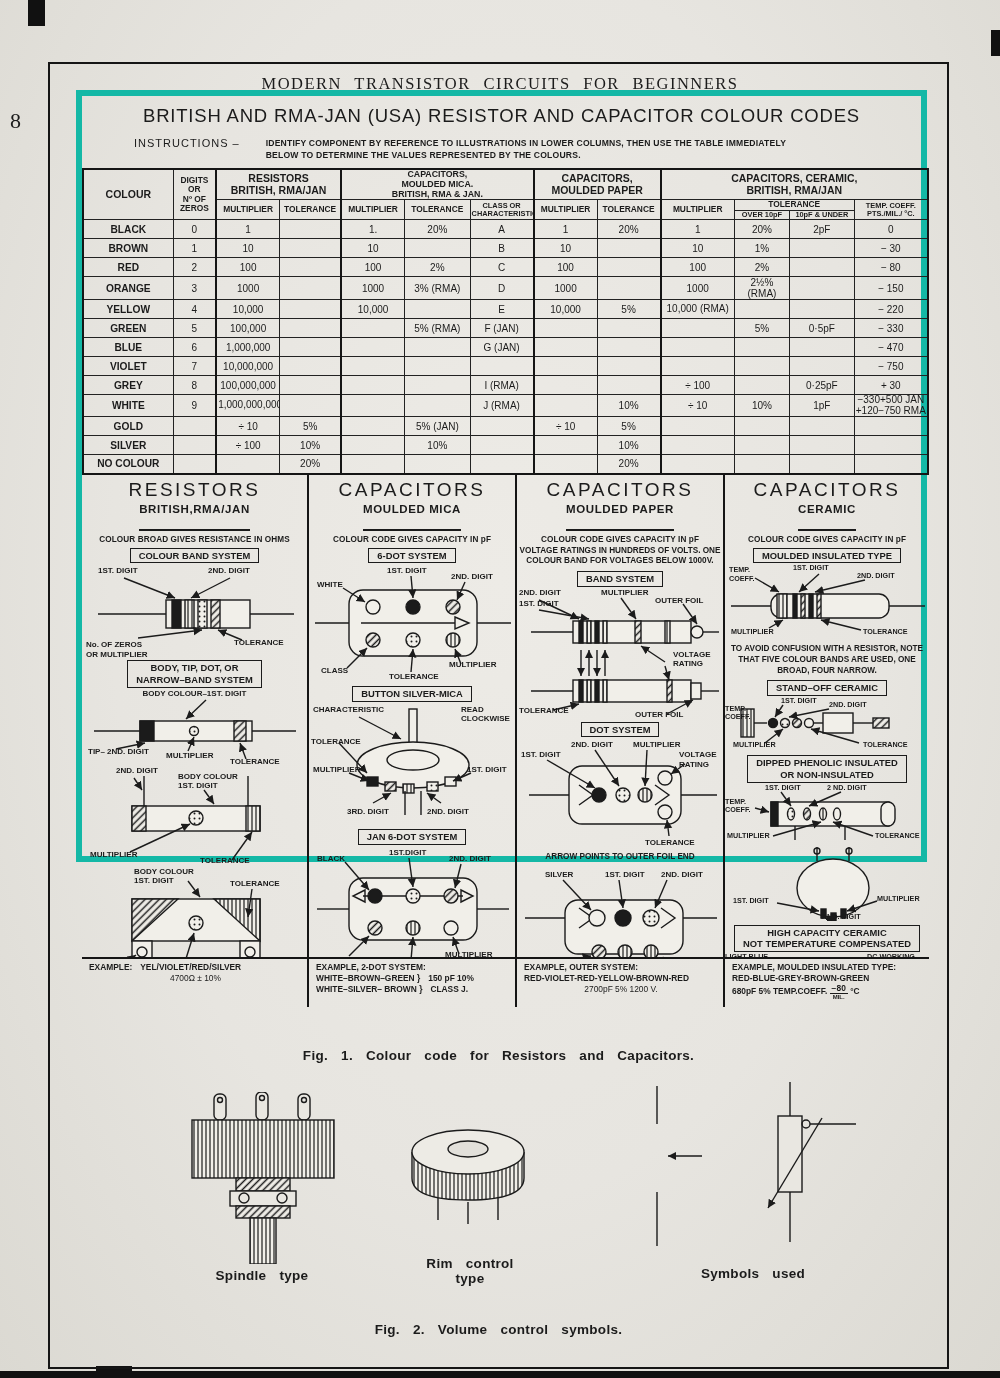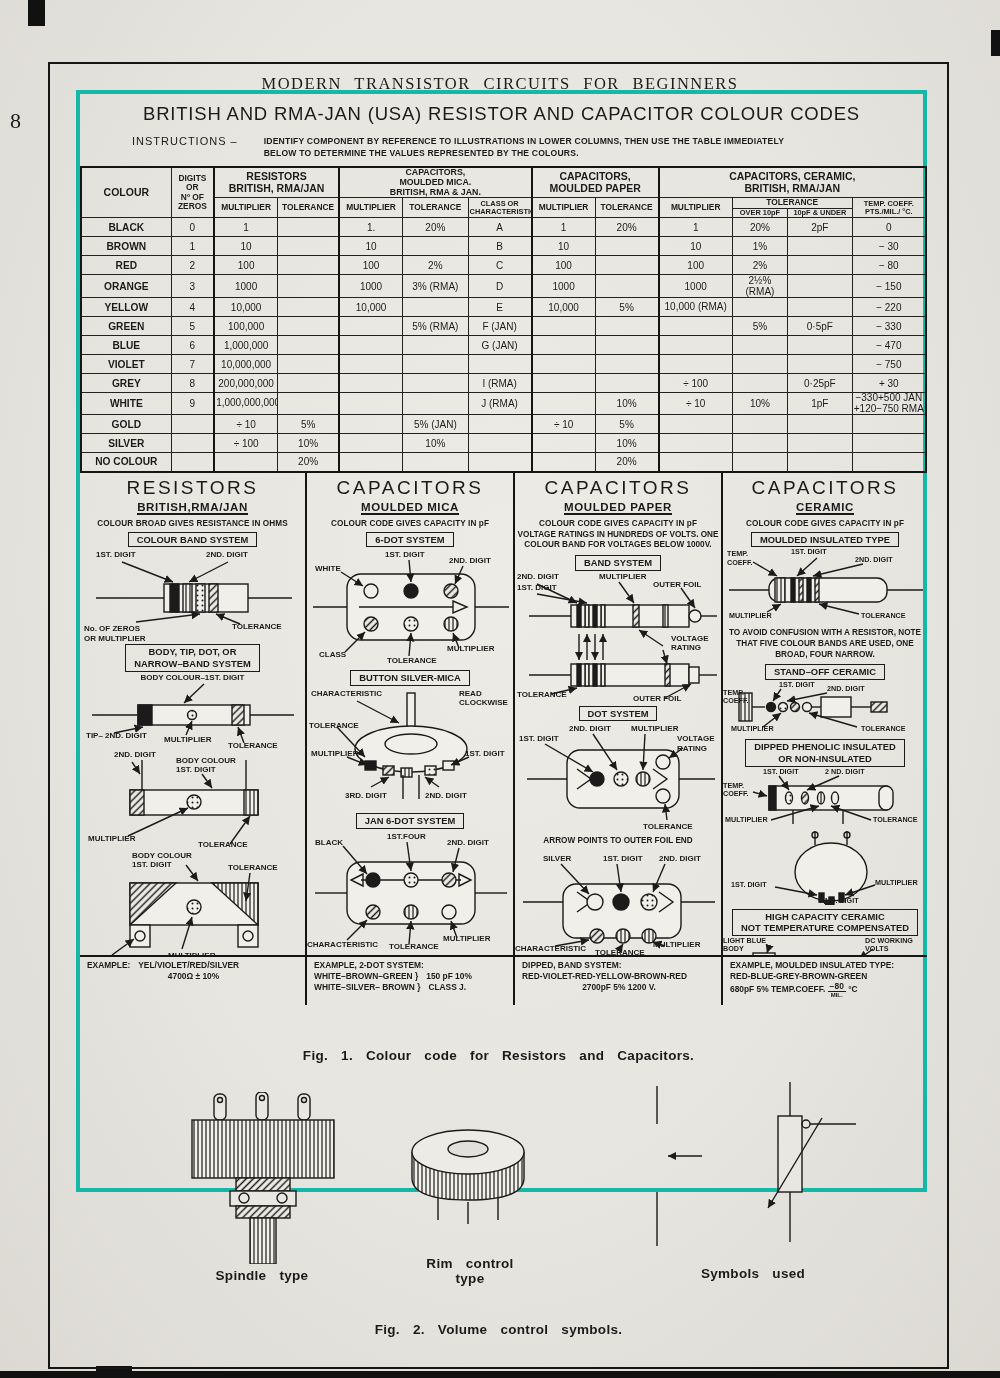--- a/index.html
+++ b/index.html
@@ -4,53 +4,53 @@
 <style>
   html,body{margin:0;padding:0}
   body{width:1000px;height:1378px;position:relative;overflow:hidden;
     font-family:"Liberation Sans",sans-serif;color:#1b1b1b;
     background:radial-gradient(ellipse at 50% 42%,#edebe6 0%,#e7e5e0 55%,#dbd9d2 100%);}
   .art{position:absolute;background:#111}
   .pagenum{position:absolute;left:10px;top:108px;font-family:"Liberation Serif",serif;font-size:22px}
   .runtitle{position:absolute;left:0;top:74px;width:100%;text-align:center;
     font-family:"Liberation Serif",serif;font-size:16.5px;letter-spacing:1.5px;word-spacing:7px}
   .outer{position:absolute;left:48px;top:62px;width:897px;height:1303px;border:2.5px solid #151515}
-  .chart{position:absolute;left:26px;top:26px;width:851px;height:1102px;border:4px solid #14b8a6;box-sizing:border-box}
+  .chart{position:absolute;left:26px;top:26px;width:851px;height:772px;border:6px solid #14b8a6;box-sizing:border-box}
   .ctitle{text-align:center;padding-top:9px;font-size:18.5px;letter-spacing:.8px}
   .instr{display:flex;margin:10px 0 6px 52px;align-items:flex-start}
   .instr .ilab{font-size:11px;letter-spacing:1px;margin-right:26px;white-space:nowrap}
   .instr .itxt{font-size:8.6px;font-weight:bold;width:525px;line-height:1.45;letter-spacing:.2px}
   table.cc{border-collapse:collapse;width:847px;table-layout:fixed;margin:0 auto;border:2.5px solid #151515}
   .cc th,.cc td{border:1.2px solid #222;white-space:pre-line;text-align:center;padding:0 1px;overflow:hidden}
   .cc thead th{font-weight:bold;line-height:1.12}
   .hg{font-size:10.5px}.hm{font-size:8.8px}.hs{font-size:8.4px}.ht{font-size:7.4px}
   .cc tbody tr{height:19px}
   .cc tbody td{font-size:10px}
   .cname{font-weight:bold;text-align:left;padding-left:5px;font-size:10.2px}
   .sm{font-size:7.4px;line-height:1.05}
   .gb{border-left:2.4px solid #151515 !important}
   .secs{display:flex;width:847px;margin:0 auto;height:532px}
   .sec{box-sizing:border-box;height:532px;display:flex;flex-direction:column;position:relative}
   .sec+.sec{border-left:2px solid #151515}
   .sec-body{flex:1;text-align:center;position:relative;overflow:hidden;padding-top:5px}
   .sec-ex{height:45px;border-top:2px solid #151515;padding:3px 5px 0 7px;font-size:8.4px;font-weight:bold;text-align:left;line-height:1.35}
   .sec-t1{font-size:19px;letter-spacing:2.5px;line-height:1}
-  .sec-t2{font-size:11.5px;font-weight:bold;letter-spacing:.6px;display:inline-block;border-bottom:2px solid #1b1b1b;padding-bottom:0}
+  .sec-t2{font-size:11.5px;font-weight:bold;letter-spacing:.6px;display:inline-block;border-bottom:2px solid #1b1b1b;padding-bottom:14px}
   .tagline{font-size:8.2px;font-weight:bold;margin-top:4px;letter-spacing:.1px}
   .note{font-size:8.2px;font-weight:bold;line-height:1.3;margin-top:2px}
   .boxed{border:1.5px solid #1b1b1b;display:inline-block;padding:1px 8px;font-size:9.4px;font-weight:bold;white-space:pre-line;line-height:1.25;margin-top:4px}
   .dg{position:relative;width:100%;margin-top:1px}
   .dg svg{position:absolute;left:0;top:0}
   .dg svg line,.dg svg rect,.dg svg circle,.dg svg ellipse,.dg svg polygon,.dg svg path,.dg svg polyline,.figsvg line,.figsvg rect,.figsvg circle,.figsvg ellipse,.figsvg polygon,.figsvg path{stroke:#1b1b1b;stroke-width:1.4}
   .f0{fill:none}.fD{fill:#1b1b1b}.fP{fill:#f1efe9}.fA{fill:url(#hA)}.fV{fill:url(#hV)}.fT{fill:url(#hD)}
   .w3{stroke-width:3}.w2{stroke-width:2.2}.co{stroke-width:.9;fill:none;marker-end:url(#arr)}
   .lbl{position:absolute;font-size:8px;font-weight:bold;white-space:pre-line;line-height:1.15;text-align:left}
   .s4 .lbl{font-size:7.2px}
   .ctr{width:100%;text-align:center;left:0}
-  .exline{text-align:center;font-weight:bold}
+  .exline{text-align:center;font-weight:normal}
   .exrow{display:flex;justify-content:flex-start;gap:8px}
   .frac{display:inline-block;text-align:center;vertical-align:middle;line-height:1}
   .frac .ftop{display:block;border-bottom:1px solid #1b1b1b;padding:0 2px}
   .frac .fbot{display:block;font-size:6px}
   .figcap{position:absolute;font-weight:bold;font-size:13.5px;word-spacing:9px;text-align:center;letter-spacing:.3px}
   .figsvg{position:absolute}
 </style>
 </head>
 <body>
 
@@ -260,21 +260,21 @@
             <td class="gb"></td>
             <td></td>
             <td class="gb"></td>
             <td></td>
             <td></td>
             <td>− 750</td>
           </tr>
           <tr>
             <th class="cname">GREY</th>
             <td>8</td>
-            <td class="gb">200,000,000</td>
+            <td class="gb">100,000,000</td>
             <td></td>
             <td class="gb"></td>
             <td></td>
             <td>I (RMA)</td>
             <td class="gb"></td>
             <td></td>
             <td class="gb">÷ 100</td>
             <td></td>
             <td>0·25pF</td>
             <td>+ 30</td>
@@ -519,21 +519,21 @@
               <circle cx="104" cy="82" r="7" class="fV"></circle>
               <circle cx="142" cy="82" r="7" class="fP"></circle>
               <line x1="36" y1="16" x2="60" y2="44" class="co"></line>
               <line x1="100" y1="12" x2="104" y2="41" class="co"></line>
               <line x1="152" y1="18" x2="146" y2="42" class="co"></line>
               <line x1="40" y1="110" x2="60" y2="90" class="co"></line>
               <line x1="102" y1="114" x2="104" y2="91" class="co"></line>
               <line x1="150" y1="108" x2="144" y2="91" class="co"></line>
             </svg>
             <span class="lbl" style="left:8px;top:8px">BLACK</span>
-            <span class="lbl" style="left:80px;top:2px">1ST.FOUR</span>
+            <span class="lbl" style="left:80px;top:2px">1ST.DIGIT</span>
             <span class="lbl" style="left:140px;top:8px">2ND. DIGIT</span>
             <span class="lbl" style="left:0;top:110px">CHARACTERISTIC</span>
             <span class="lbl" style="left:82px;top:112px">TOLERANCE</span>
             <span class="lbl" style="left:136px;top:104px">MULTIPLIER</span>
           </div>
         </div>
         <div class="sec-ex">
           <div>EXAMPLE, 2-DOT SYSTEM:</div>
           <div class="exrow">
               <span>WHITE–BROWN–GREEN }</span>
@@ -647,21 +647,21 @@
             </svg>
             <span class="lbl" style="left:28px;top:6px">SILVER</span>
             <span class="lbl" style="left:88px;top:6px">1ST. DIGIT</span>
             <span class="lbl" style="left:144px;top:6px">2ND. DIGIT</span>
             <span class="lbl" style="left:0;top:96px">CHARACTERISTIC</span>
             <span class="lbl" style="left:80px;top:100px">TOLERANCE</span>
             <span class="lbl" style="left:138px;top:92px">MULTIPLIER</span>
           </div>
         </div>
         <div class="sec-ex">
-          <div>DIPPED, BAND SYSTEM:</div>
+          <div>EXAMPLE, OUTER SYSTEM:</div>
           <div>RED-VIOLET-RED-YELLOW-BROWN-RED</div>
           <div class="exline">2700pF   5%   1200 V.</div>
         </div>
       </div>
 
       <div class="sec s4" style="width:206px">
         <div class="sec-body">
           <div class="sec-t1">CAPACITORS</div>
           <div><span class="sec-t2">CERAMIC</span></div>
           <div class="tagline">COLOUR CODE GIVES CAPACITY IN pF</div>

